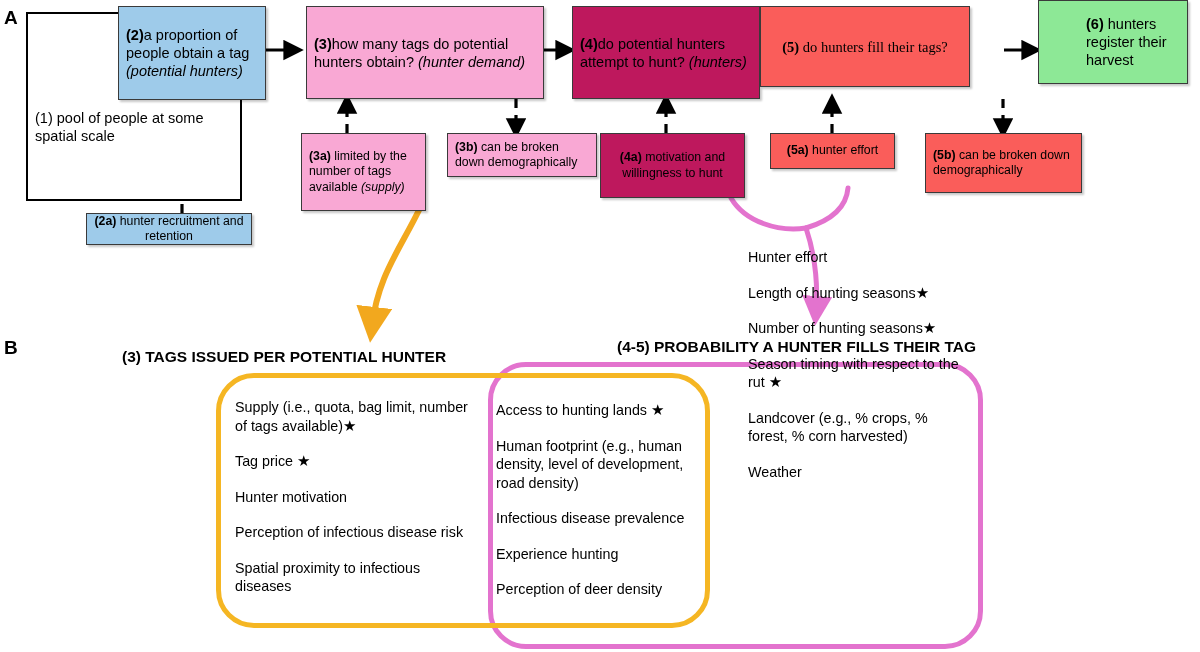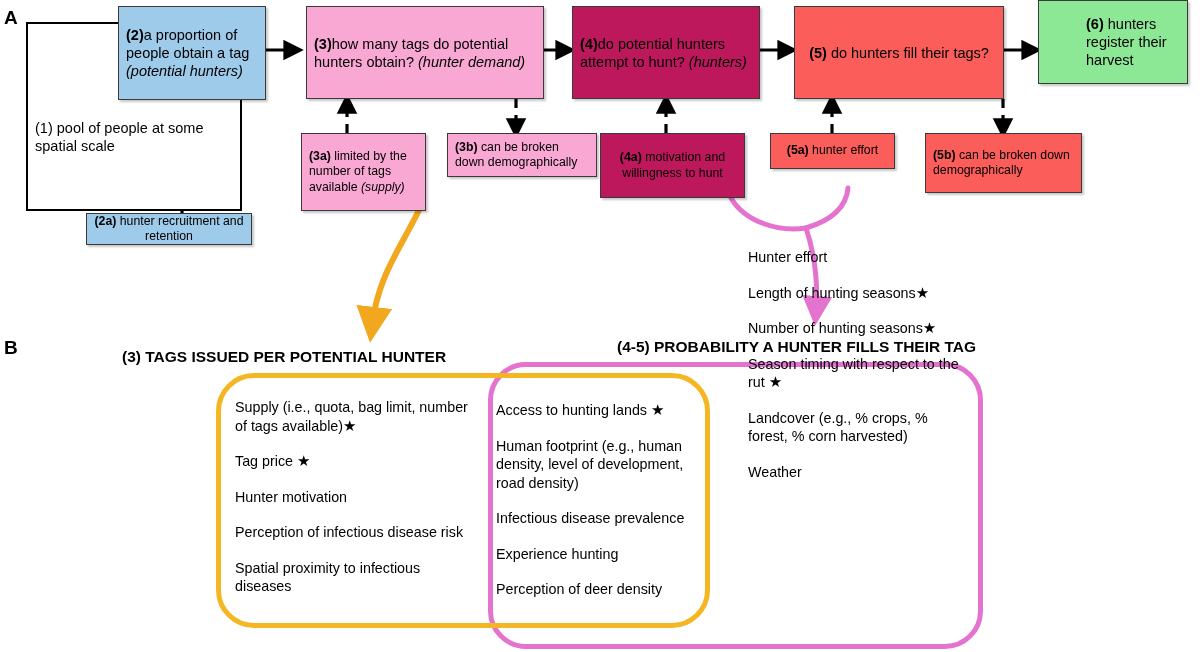--- a/index.html
+++ b/index.html
@@ -142,21 +142,21 @@
     <path d="M 421,206 C 400,250 378,275 372,326" stroke="#F2A81E" stroke-width="6" fill="none" stroke-linecap="round" marker-end="url(#ah-orange)"></path>
 
     <path d="M 731,198 C 745,222 778,232 806,228" stroke="#E373CE" stroke-width="5" fill="none" stroke-linecap="round"></path>
     <path d="M 848,188 C 846,211 826,222 806,228" stroke="#E373CE" stroke-width="5" fill="none" stroke-linecap="round"></path>
     <path d="M 806,228 C 816,258 818,285 816,312" stroke="#E373CE" stroke-width="5" fill="none" stroke-linecap="round" marker-end="url(#ah-pink)"></path>
   </svg>
 
   <div class="panel-label" style="left:4px; top:8px;">A</div>
   <div class="panel-label" style="left:4px; top:338px;">B</div>
 
-  <div class="box pool" style="left:26px; top:22px; width:216px; height:189px;">
+  <div class="box pool" style="left:26px; top:12px; width:216px; height:189px;">
     <div class="txt">
       <span>(1)</span>
       <span>pool of people at some spatial scale</span>
     </div>
   </div>
 
   <div class="box main c-blue" style="left:118px; top:6px; width:148px; height:94px;">
     <div class="txt">
       <b>(2)</b><span>a proportion of people obtain a tag </span><i>(potential hunters)</i>
     </div>
@@ -191,21 +191,21 @@
       <b>(4)</b><span>do potential hunters attempt to hunt? </span><i>(hunters)</i>
     </div>
   </div>
 
   <div class="box sub c-purple" style="left:600px; top:133px; width:145px; height:65px;">
     <div class="txt center">
       <b>(4a)</b> <span>motivation and willingness to hunt</span>
     </div>
   </div>
 
-  <div class="box main c-red" style="left:794px; top:6px; width:210px; height:93px;">
+  <div class="box main c-red" style="left:760px; top:6px; width:210px; height:81px;font-family:Liberation Serif, serif;">
     <div class="txt center">
       <b>(5)</b> <span>do hunters fill their tags?</span>
     </div>
   </div>
 
   <div class="box sub c-red" style="left:770px; top:133px; width:125px; height:36px;">
     <div class="txt center">
       <b>(5a)</b> <span>hunter effort</span>
     </div>
   </div>

